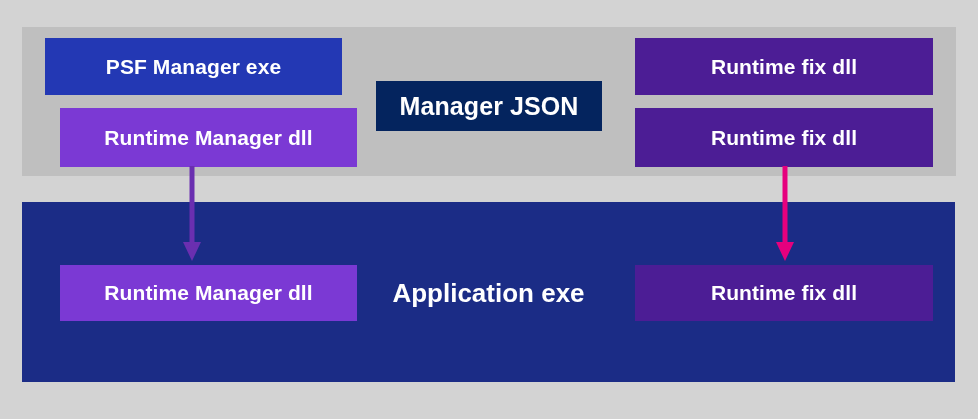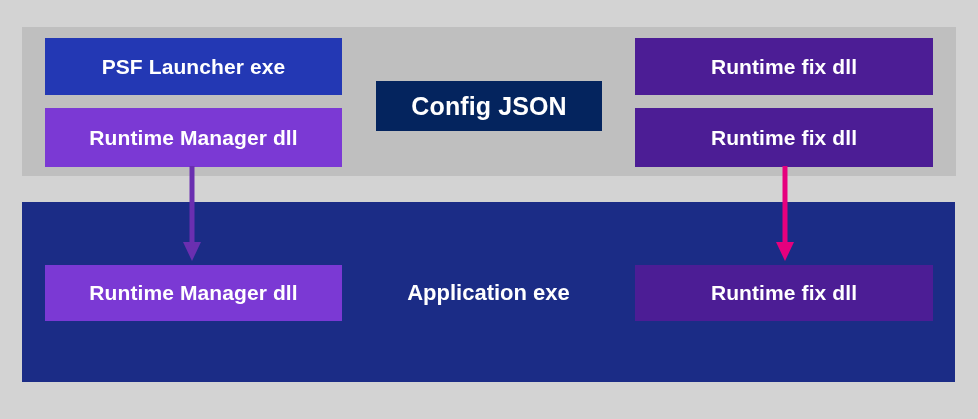--- a/index.html
+++ b/index.html
@@ -44,21 +44,21 @@
     align-items: center;
     justify-content: center;
     color: #ffffff;
     font-size: 21px;
     font-weight: bold;
     letter-spacing: 0.1px;
     white-space: nowrap;
     box-sizing: border-box;
   }
   .box-blue   { background: #2338b4; }
-  .box-purple { background: #7b39d4; }
+  .box-purple { background: #7b39d4; margin-left: 15px; }
   .box-pink   { background: #4c1d95; }
   .box-navy   { background: #04245e; }
 
   
   .b-launcher {
     left: 45px;  top: 38px;  width: 297px; height: 57px;
   }
   .b-rtmgr-top {
     left: 45px;  top: 108px; width: 297px; height: 59px;
   }
@@ -80,21 +80,21 @@
   .b-fix-bottom {
     left: 635px; top: 265px; width: 298px; height: 56px;
   }
   .app-label {
     position: absolute;
     left: 342px; top: 265px; width: 293px; height: 56px;
     display: flex;
     align-items: center;
     justify-content: center;
     color: #ffffff;
-    font-size: 22px;
+    font-size: 26px;
     font-weight: bold;
     white-space: nowrap;
   }
 
   
   .arrow {
     position: absolute;
     top: 166px;
     width: 24px;
     height: 96px;
@@ -105,25 +105,25 @@
 </style>
 </head>
 <body>
 
 <div id="diagram">
 
   <div class="panel-package"></div>
 
   <div class="panel-application"></div>
 
-  <div class="box box-blue b-launcher">PSF Launcher exe</div>
+  <div class="box box-blue b-launcher">PSF Manager exe</div>
 
   <div class="box box-purple b-rtmgr-top">Runtime Manager dll</div>
 
-  <div class="box box-navy b-config">Config JSON</div>
+  <div class="box box-navy b-config">Manager JSON</div>
 
   <div class="box box-pink b-fix-top1">Runtime fix dll</div>
 
   <div class="box box-pink b-fix-top2">Runtime fix dll</div>
 
   <svg class="arrow arrow-purple" viewBox="0 0 24 96">
     <line x1="12" y1="0" x2="12" y2="82" stroke="#6a2fb0" stroke-width="5"></line>
     <polygon points="12,95 3,76 21,76" fill="#6a2fb0"></polygon>
   </svg>
 

